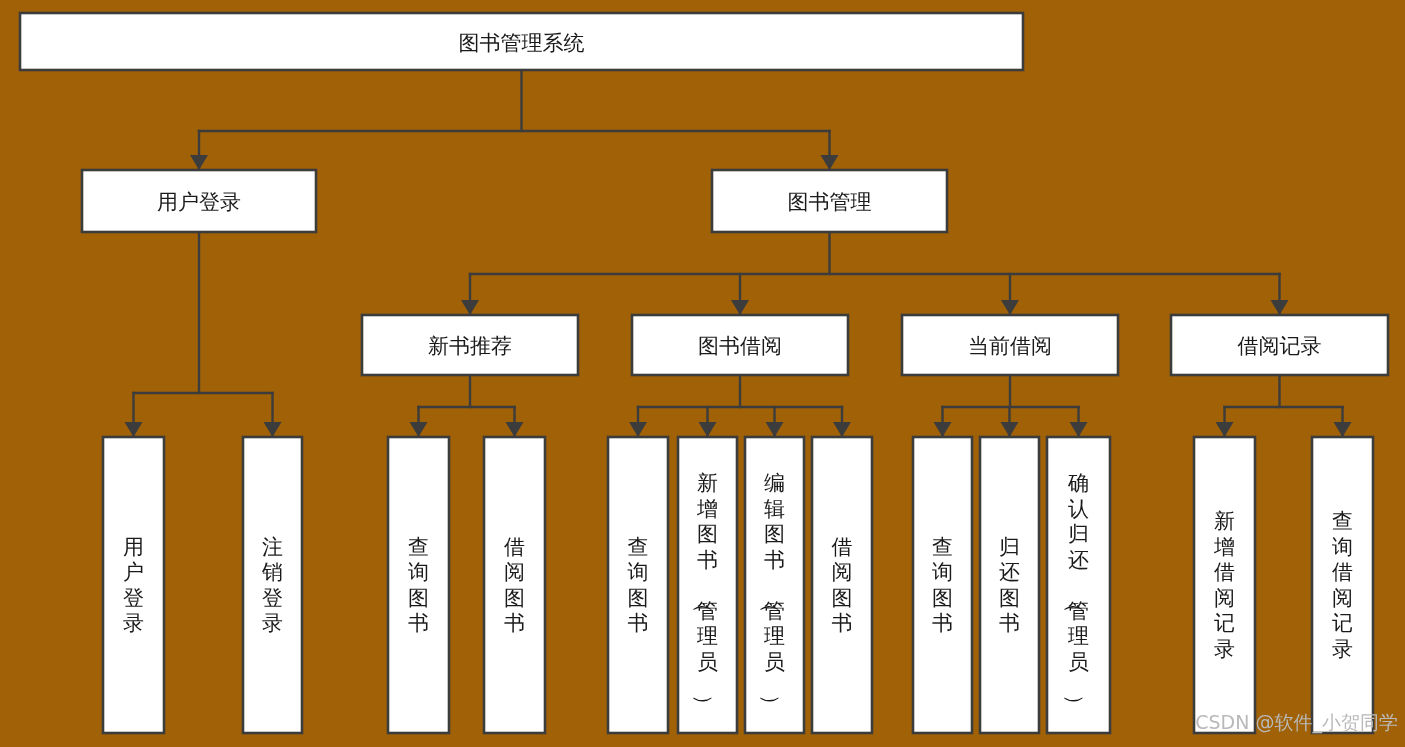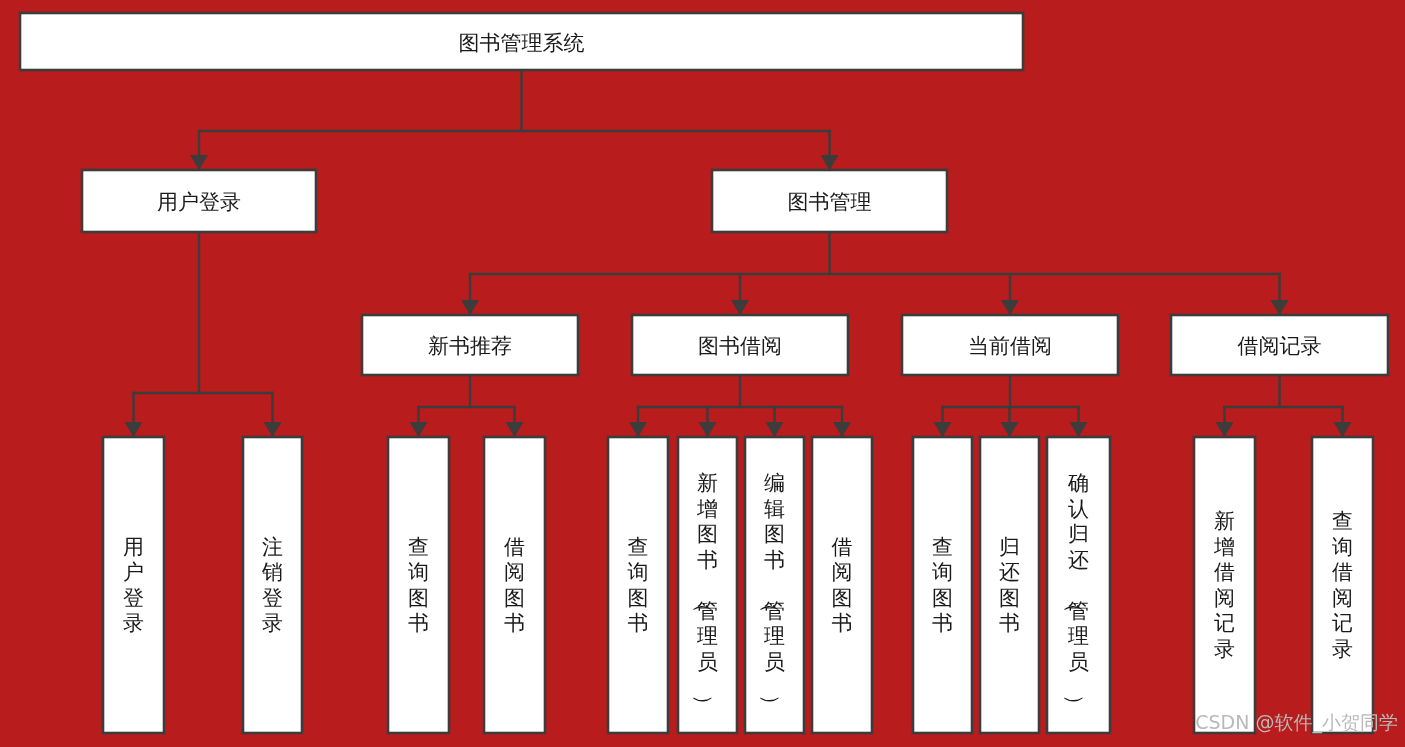--- a/index.html
+++ b/index.html
@@ -11,21 +11,21 @@
   body {
     width: 1405px;
     height: 747px;
     overflow: hidden;
     font-family: "DejaVu Sans", "Liberation Sans", sans-serif;
   }
   #diagram-root {
     position: relative;
     width: 1405px;
     height: 747px;
-    background: #b91c1c;
+    background: #a16207;
   }
   svg.flowchart {
     position: absolute;
     top: 0;
     left: 0;
     width: 1405px;
     height: 747px;
   }
   .node-box {
     fill: #ffffff;

